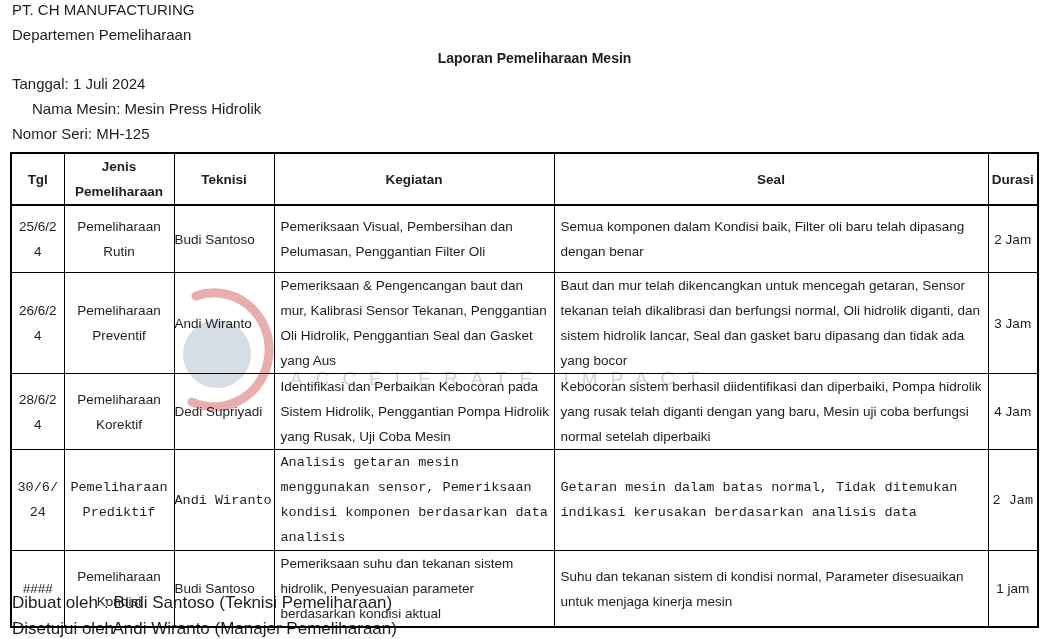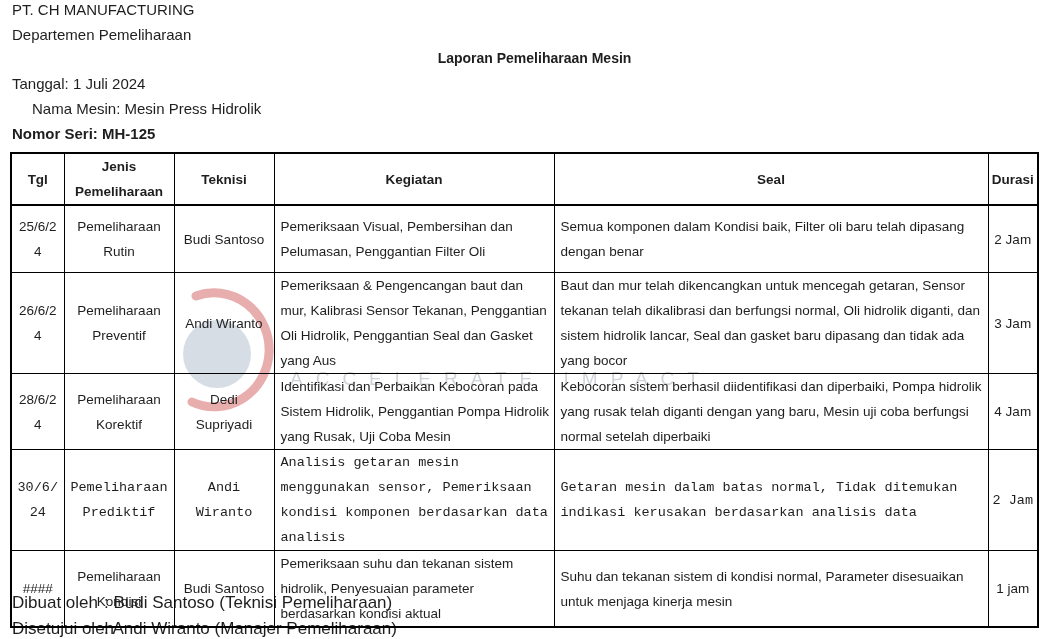--- a/index.html
+++ b/index.html
@@ -25,42 +25,42 @@
     color:rgba(167,175,184,0.55);
   }
 
   
   #company     { top:1px; }
   #department  { top:26px; }
   #doc-title   { position:absolute; top:50px; left:13px; width:1043px; text-align:center;
                  font-size:14px; font-weight:700; }
   #info-date   { top:75px; }
   #info-mesin  { top:100px;margin-left:20px; }
-  #info-seri   { top:125px;font-weight:bold; }
+  #info-seri   { top:125px; }
 
   
   #report-table {
     position:absolute; left:10px; top:152px; z-index:1;
     width:1027px; border-collapse:collapse; table-layout:fixed;
     border:2px solid #000; background:transparent;
   }
   #report-table th, #report-table td {
     border:1px solid #000; vertical-align:middle;
     font-size:13.5px; line-height:25px; overflow:hidden;
   }
   #report-table thead th { border-bottom:2px solid #000; font-weight:700; text-align:center; padding:0 2px; }
   #report-table thead tr { height:40px; }
   tbody tr:nth-child(1) { height:57px; }
   tbody tr:nth-child(2) { height:98px; }
   tbody tr:nth-child(3) { height:72px; }
   tbody tr:nth-child(4) { height:71px;font-family:Liberation Mono, monospace; }
   tbody tr:nth-child(5) { height:72px; }
   td.c-tgl     { text-align:center; word-break:break-all; padding:8px 4px; }
   td.c-jenis   { text-align:center; padding:0 2px; }
-  td.c-teknisi { text-align:center; padding:0 7px; }
+  td.c-teknisi { padding:0 0; }
   td.c-kegiatan{ text-align:left; padding:0 4px 0 6px; }
   td.c-hasil   { text-align:left; padding:0 4px 0 6px; }
   td.c-durasi  { text-align:center; padding:0 1px; }
 
   
   .footer-line { position:absolute; left:12px; font-size:17px; white-space:nowrap; }
   #footer-created  { top:593px; }
   #footer-approved { top:619px; }
   .footer-label { display:inline-block; width:92px; }
 </style>

